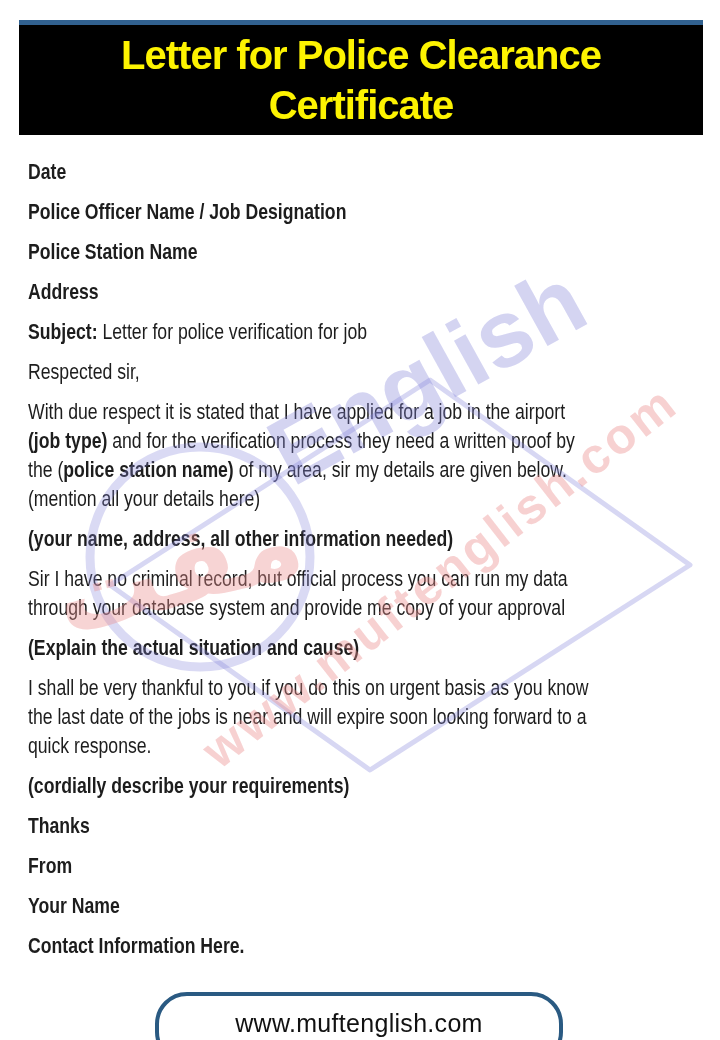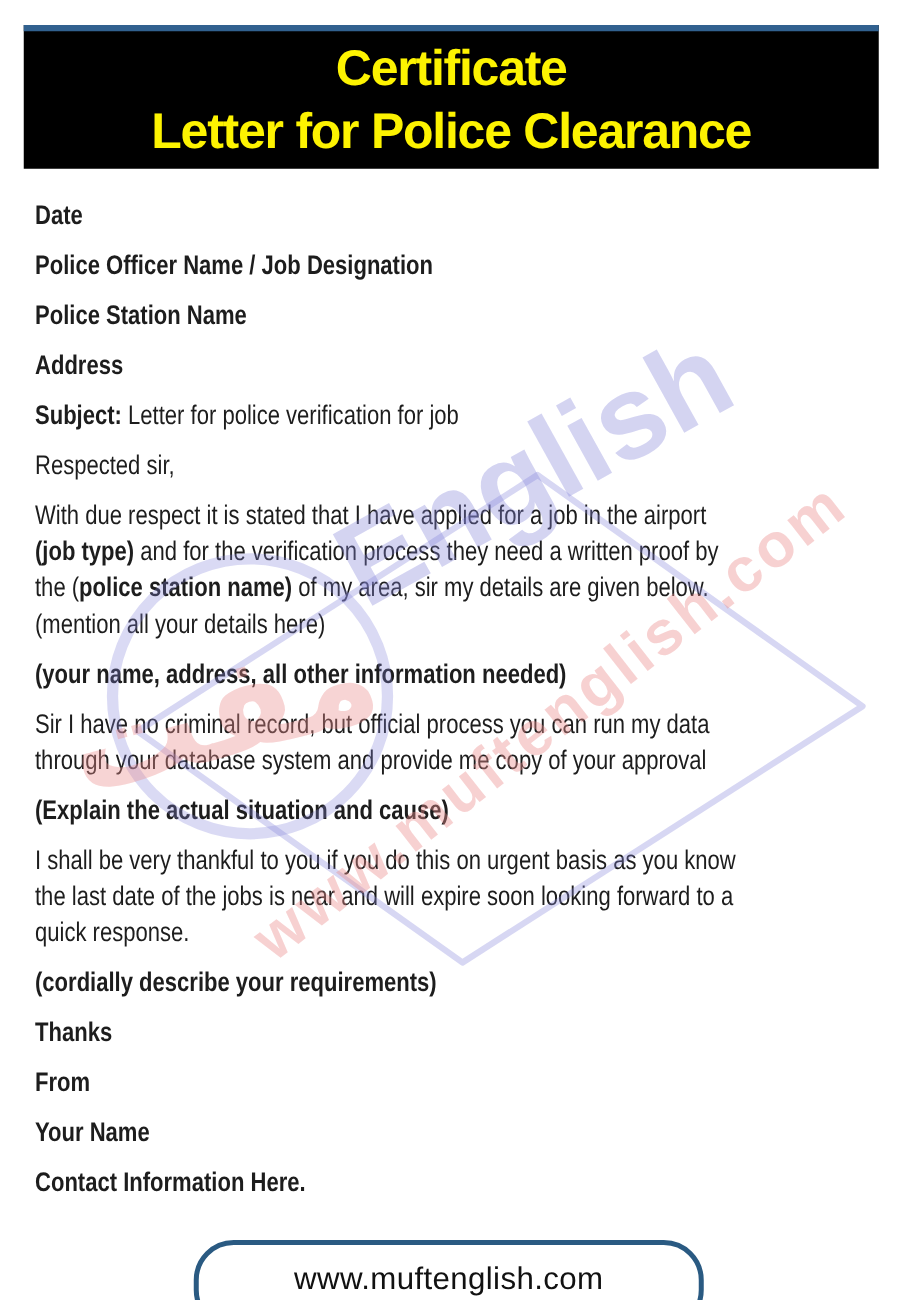--- a/index.html
+++ b/index.html
@@ -49,22 +49,22 @@
   .footer-pill .site{
     font-size:25px;color:#111111;letter-spacing:0.3px;
   }
 </style>
 </head>
 <body>
 
 <div class="page">
 
   <div class="banner" style="background: rgb(0, 0, 0); border-top-color: rgb(49, 97, 143);">
+    <span class="title-line" style="color: rgb(253, 243, 1);">Letter for Police Clearance</span>
     <span class="title-line" style="color: rgb(253, 243, 1);">Certificate</span>
-    <span class="title-line" style="color: rgb(253, 243, 1);">Letter for Police Clearance</span>
   </div>
 
   <div class="letter" style="color: rgb(29, 29, 29);">
       <p>
         <span class="line"><span class="b">Date</span></span>
       </p>
       <p>
         <span class="line"><span class="b">Police Officer Name / Job Designation</span></span>
       </p>
       <p>

